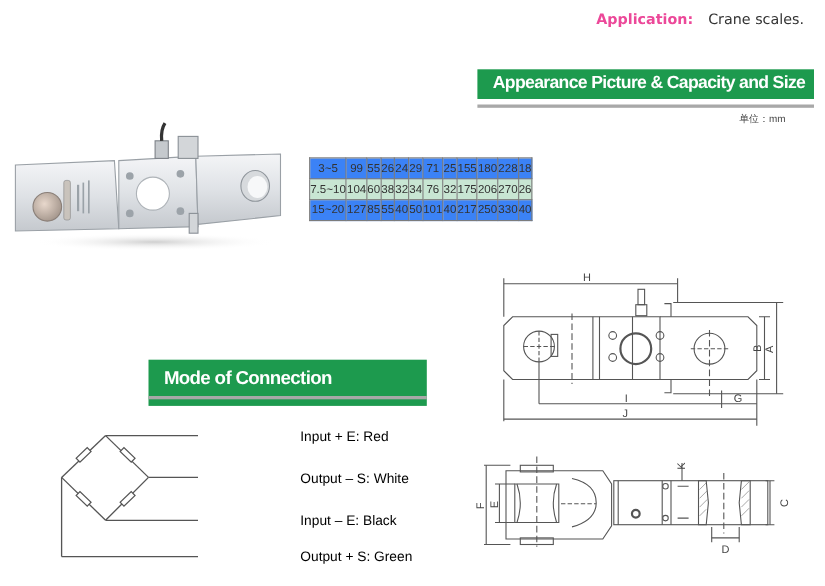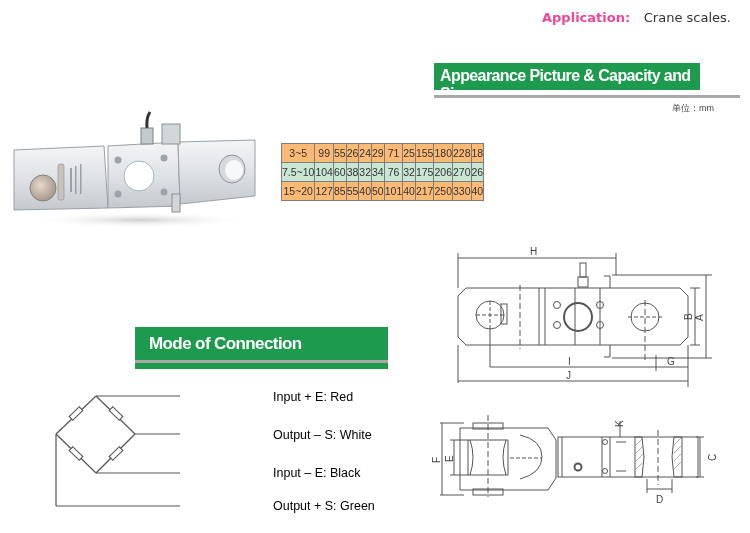--- a/index.html
+++ b/index.html
@@ -7,31 +7,31 @@
   body { position: relative; font-family: "Liberation Sans", sans-serif; color: #222; }
 
   .app-line { position: absolute; top: 10px; left: 542px; font-size: 13px; white-space: nowrap; }
   .app-label { font-family: "DejaVu Sans", sans-serif; font-weight: bold; font-size: 13px; color: #ec4899; }
   .app-value { font-family: "DejaVu Sans", sans-serif; font-size: 13px; color: #333; margin-left: 10px; }
 
   .section-bar { position: absolute; background: #1d9a4e; color: #fff; font-weight: bold; letter-spacing: -0.6px; }
   .section-bar span { display: block; }
   .section-underline { position: absolute; height: 3px; background: #a8a8a8; }
 
-  #bar-appearance { left: 434px; top: 63px; width: 266px; height: 27px; font-size: 16px; padding: 4px 0 0 6px; }
+  #bar-appearance { left: 434px; top: 63px; width: 306px; height: 27px; font-size: 16px; padding: 4px 0 0 6px; text-align: center; }
   #ul-appearance { left: 434px; top: 95px; width: 306px; }
   .unit { position: absolute; top: 102px; left: 672px; font-size: 9px; color: #444; }
 
   #bar-mode { left: 135px; top: 327px; width: 253px; height: 42px; font-size: 17px; padding: 7px 0 0 14px; }
   #ul-mode { left: 135px; top: 360px; width: 253px; }
 
   table.spec { position: absolute; left: 281px; top: 143px; border-collapse: collapse; font-size: 10.5px; color: #333; }
   table.spec td, table.spec th { border: 1px solid #7c7c7c; text-align: center; font-weight: normal; height: 19px; padding: 0; }
   table.spec tr.shade td, table.spec tr.shade th { background: #c8e6d3; }
-  table.spec tr.plain td { background: #fdba74; }
+  table.spec tr.plain td { background: #3b82f6; }
 
   .photo { position: absolute; left: 0; top: 98px; width: 270px; height: 130px; }
   .drawing { position: absolute; }
   .wire-label { position: absolute; left: 255px; font-size: 12.5px; color: #000000; white-space: nowrap; margin-left: 18px; }
 </style>
 </head>
 <body>
 
 <div class="app-line">
   <span class="app-label">Application:</span>

